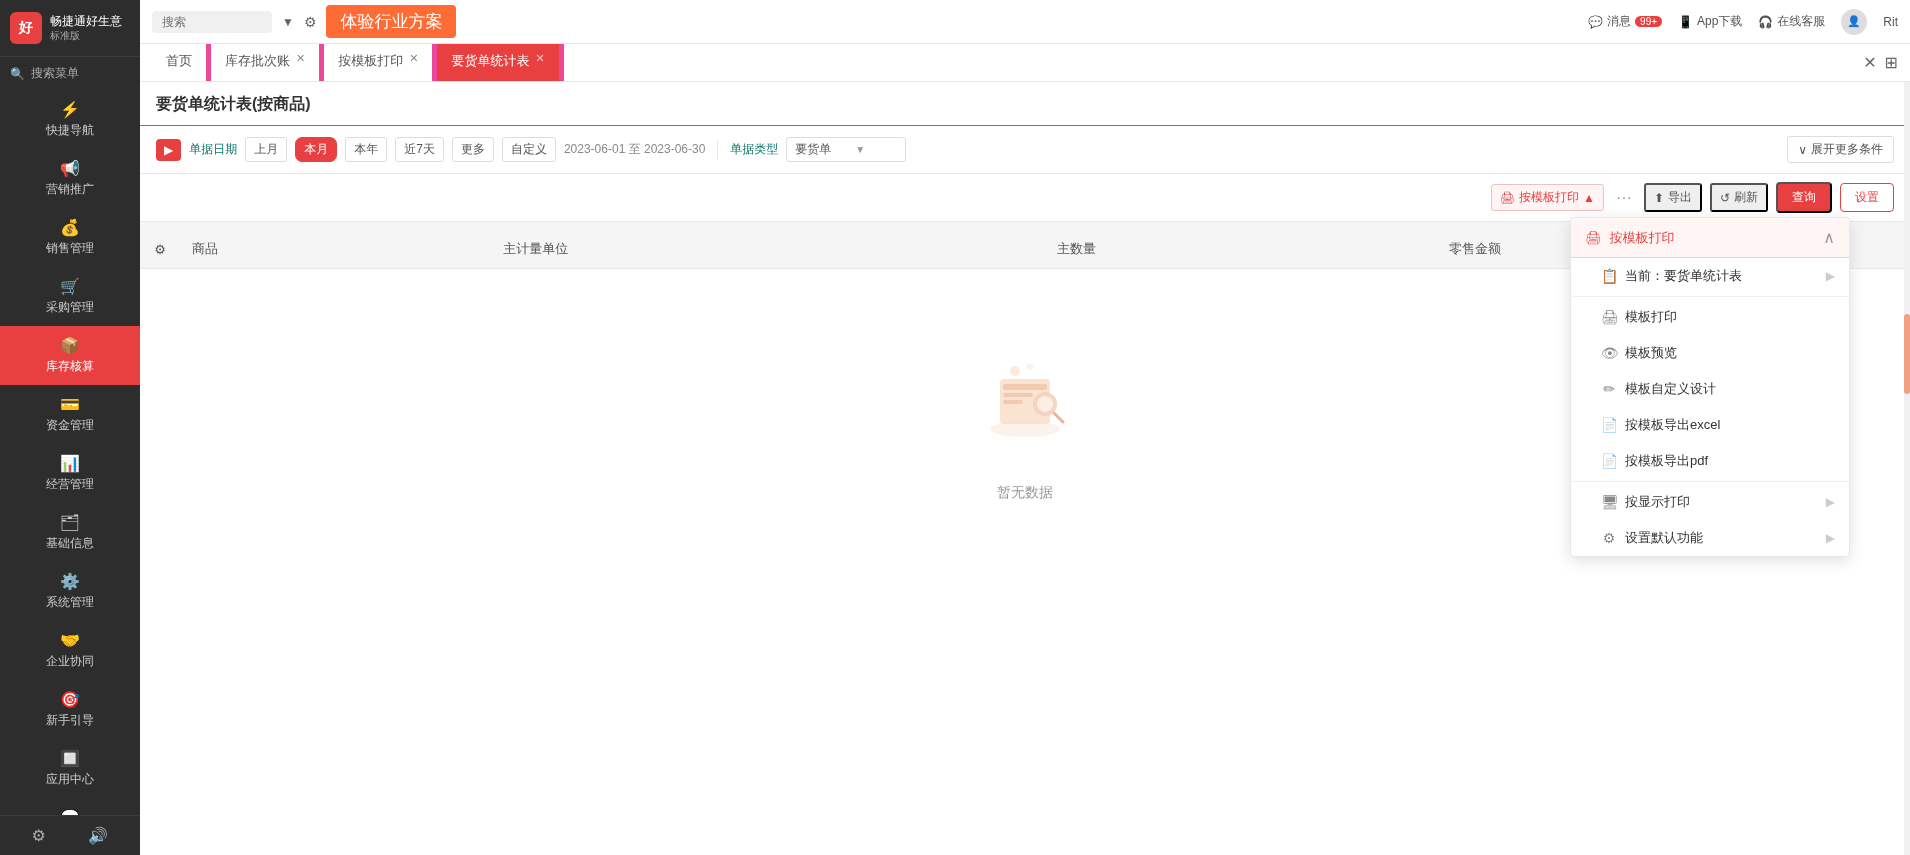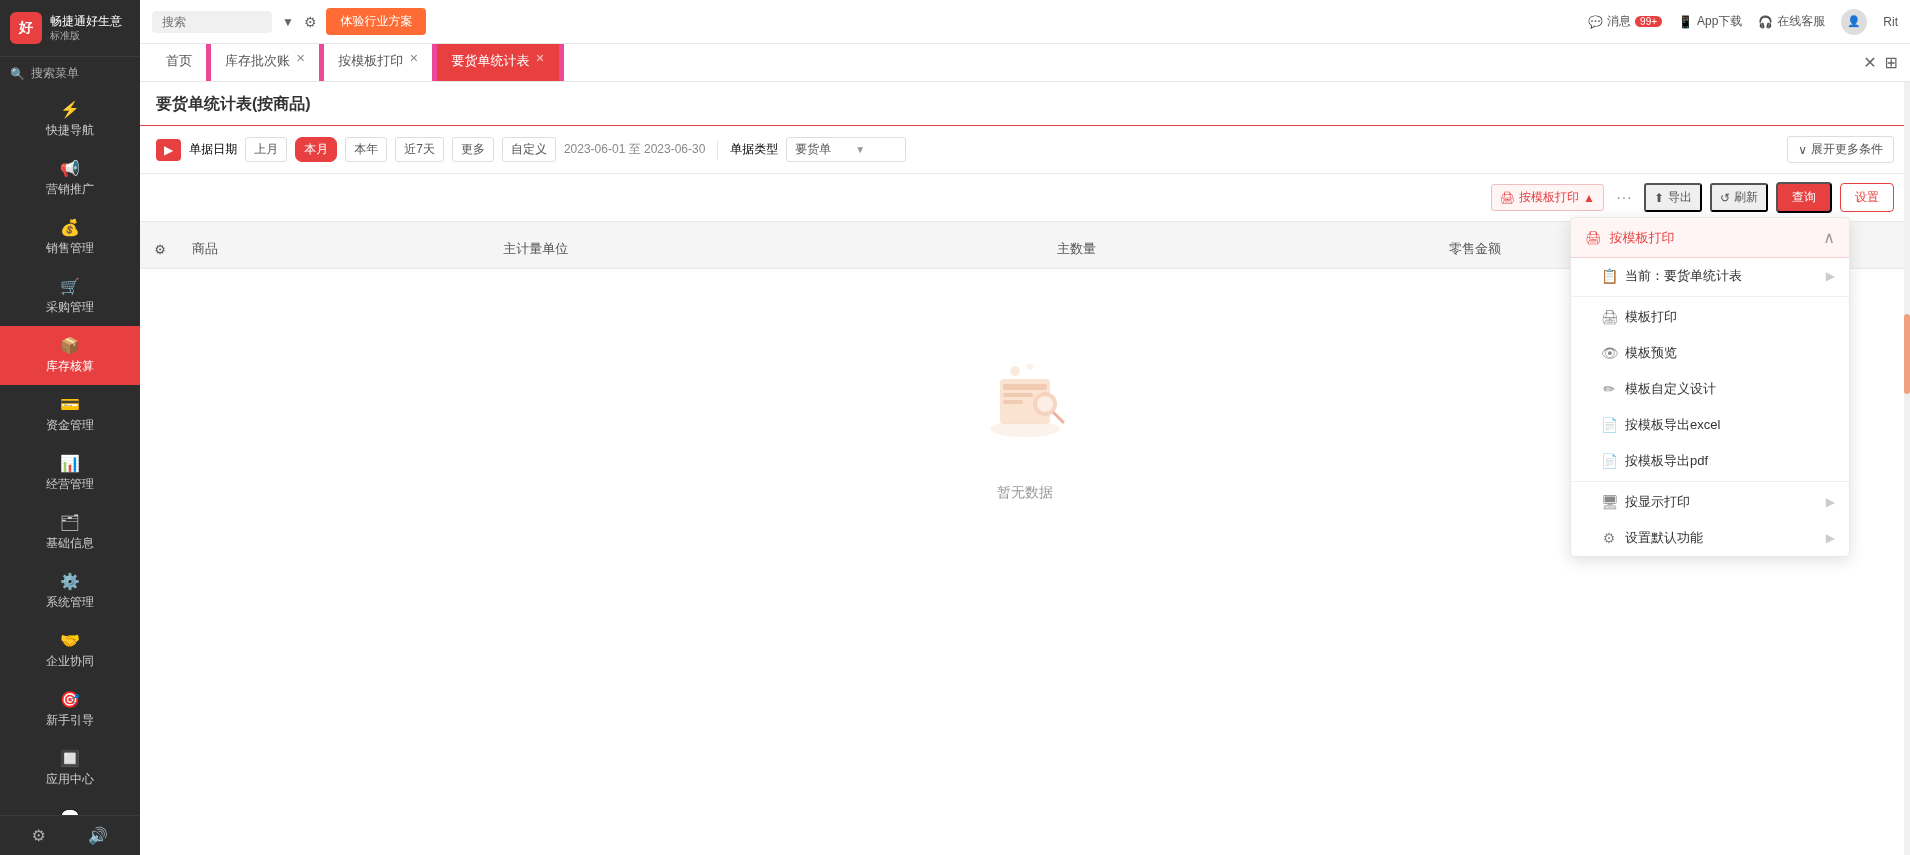--- a/index.html
+++ b/index.html
@@ -120,21 +120,21 @@
       color: #666;
       cursor: pointer;
       font-size: 14px;
     }
     .topbar-trial-btn {
       background: #ff6b35;
       color: white;
       border: none;
       border-radius: 4px;
       padding: 5px 14px;
-      font-size: 12px;
+      font-size: 17px;
       cursor: pointer;
     }
     .topbar-spacer { flex: 1; }
     .topbar-right {
       display: flex;
       align-items: center;
       gap: 16px;
       color: #555;
       font-size: 12px;
     }
@@ -249,21 +249,21 @@
       background: #e84040;
       border: none;
       color: white;
       border-radius: 4px;
       padding: 4px 8px;
       cursor: pointer;
       font-size: 12px;
     }
     .filter-label {
       font-size: 12px;
-      color: #000000;
+      color: #0f766e;
       white-space: nowrap;
     }
     .date-btn {
       padding: 3px 8px;
       border: 1px solid #ddd;
       border-radius: 3px;
       background: #fff;
       font-size: 12px;
       cursor: pointer;
       color: #555;

